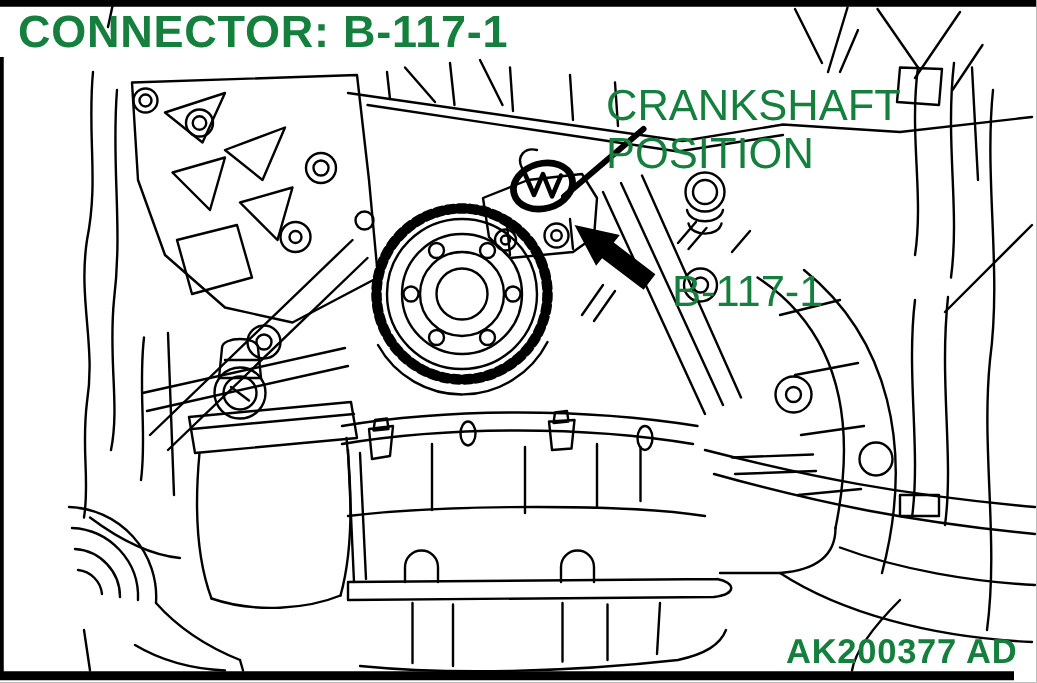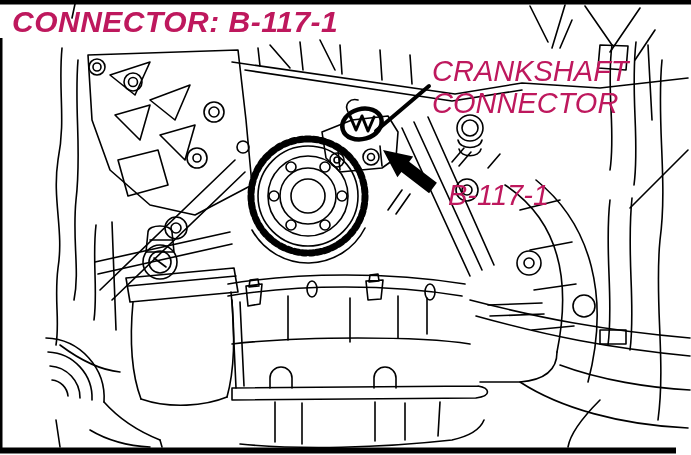--- a/index.html
+++ b/index.html
@@ -5,23 +5,23 @@
   html,body{margin:0;padding:0;background:#888;}
   .page{
     position:relative;
     width:691px;height:455px;
     background:#fff;
     overflow:hidden;
     font-family:"Liberation Sans", sans-serif;
     color:#000;
   }
   .art{position:absolute;left:0;top:0;width:691px;height:455px;}
-  .txt{position:absolute;white-space:nowrap;color:#be185d;font-style:italic;}
+  .txt{position:absolute;white-space:nowrap;color:#15803d;}
   .title{left:12px;top:5px;font-size:30px;font-weight:700;letter-spacing:.5px;}
-  .sensor-label{left:432px;top:55px;font-size:29px;line-height:32px;font-weight:400;}
+  .sensor-label{left:404px;top:55px;font-size:29px;line-height:32px;font-weight:400;}
   .connector-label{left:448px;top:179px;font-size:29px;font-weight:400;}
   .figure-code{left:524px;top:421px;font-size:23px;font-weight:700;letter-spacing:.5px;}
 </style>
 </head>
 <body>
 
 <div class="page">
 
   <svg class="art" viewBox="0 0 691 455" stroke-linecap="round" stroke-linejoin="round">
 
@@ -172,18 +172,19 @@
       <ellipse cx="362" cy="124" rx="20" ry="15" transform="rotate(-16 362 124)" fill="none" stroke="#000" stroke-width="4.5"></ellipse>
       <line x1="429" y1="86" x2="376" y2="131" stroke="#000" stroke-width="4"></line>
       <polygon points="383,150 413.2,156.6 409.2,161.7 436.9,182.8 429.1,193.2 401.4,172.1 397.4,177.2" fill="#000" stroke="none"></polygon>
     </g>
   </svg>
 
   <div class="txt title">CONNECTOR: B-117-1</div>
 
   <div class="txt sensor-label">
     <div>CRANKSHAFT</div>
-    <div>CONNECTOR</div>
+    <div>POSITION</div>
   </div>
 
   <div class="txt connector-label">B-117-1</div>
 
+  <div class="txt figure-code">AK200377 AD</div>
 </div>
 
 </body></html>

